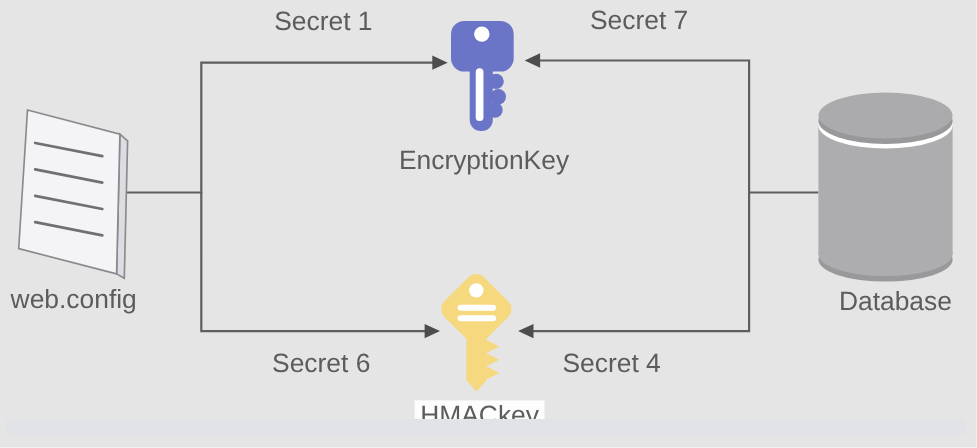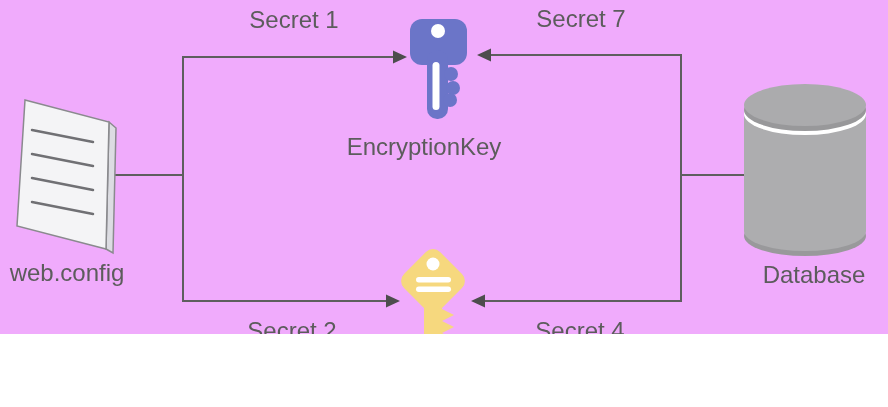--- a/index.html
+++ b/index.html
@@ -4,22 +4,22 @@
 <style>
   html, body {
     margin: 0;
     padding: 0;
     background: #ffffff;
     font-family: "Liberation Sans", sans-serif;
   }
   .stage {
     position: relative;
     width: 888px;
-    height: 334px;
-    background: #f0abfc;
+    height: 407px;
+    background: #e5e5e5;
     overflow: hidden;
   }
   .stage svg.canvas {
     position: absolute;
     left: 0;
     top: 0;
   }
   .lbl {
     position: absolute;
     transform: translateX(-50%);
@@ -104,22 +104,23 @@
         <polygon points="442,333 454,339 442,345"></polygon>
       </g>
       <circle cx="433" cy="264" r="6.5" fill="#ffffff"></circle>
       <rect x="416" y="277" width="35" height="5.5" rx="2.75" fill="#ffffff"></rect>
       <rect x="416" y="286.5" width="35" height="5.5" rx="2.75" fill="#ffffff"></rect>
     </g>
   </svg>
 
   <div class="lbl" style="left:294px; top:6px;">Secret 1</div>
   <div class="lbl" style="left:581px; top:5px;">Secret 7</div>
-  <div class="lbl" style="left:292px; top:317px;">Secret 2</div>
-  <div class="lbl" style="left:580px; top:317px;">Secret 4</div>
+  <div class="lbl" style="left:292px; top:317px;">Secret 6</div>
+  <div class="lbl" style="left:556px; top:317px;">Secret 4</div>
 
-  <div class="lbl" style="left:424px; top:133px;">EncryptionKey</div>
+  <div class="lbl" style="left:440px; top:133px;">EncryptionKey</div>
+  <div class="lbl boxed" style="left:436px; top:364px;">HMACkey</div>
   <div class="lbl" style="left:814px; top:261px;">Database</div>
   <div class="lbl" style="left:67px; top:259px;">web.config</div>
 
   <div class="scroll-track"></div>
 
 </div>
 
 </body></html>

